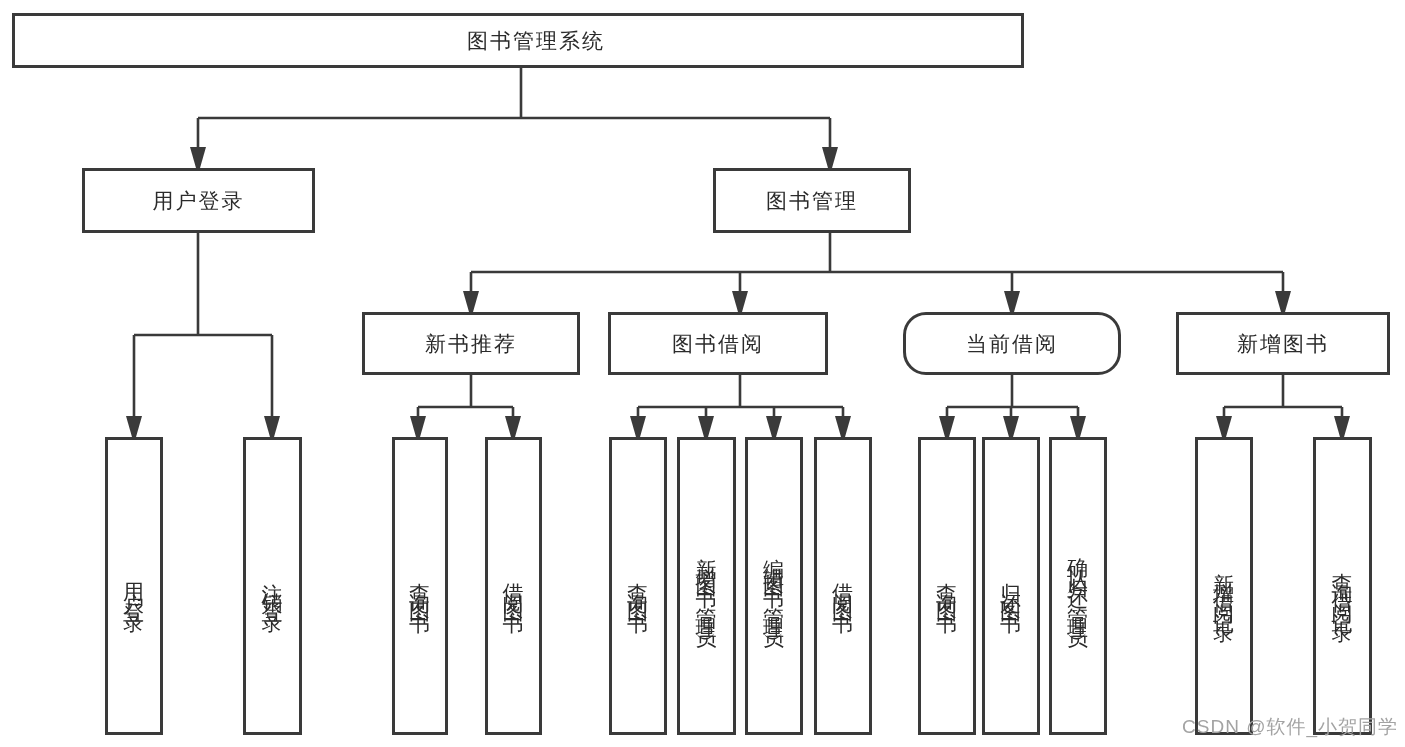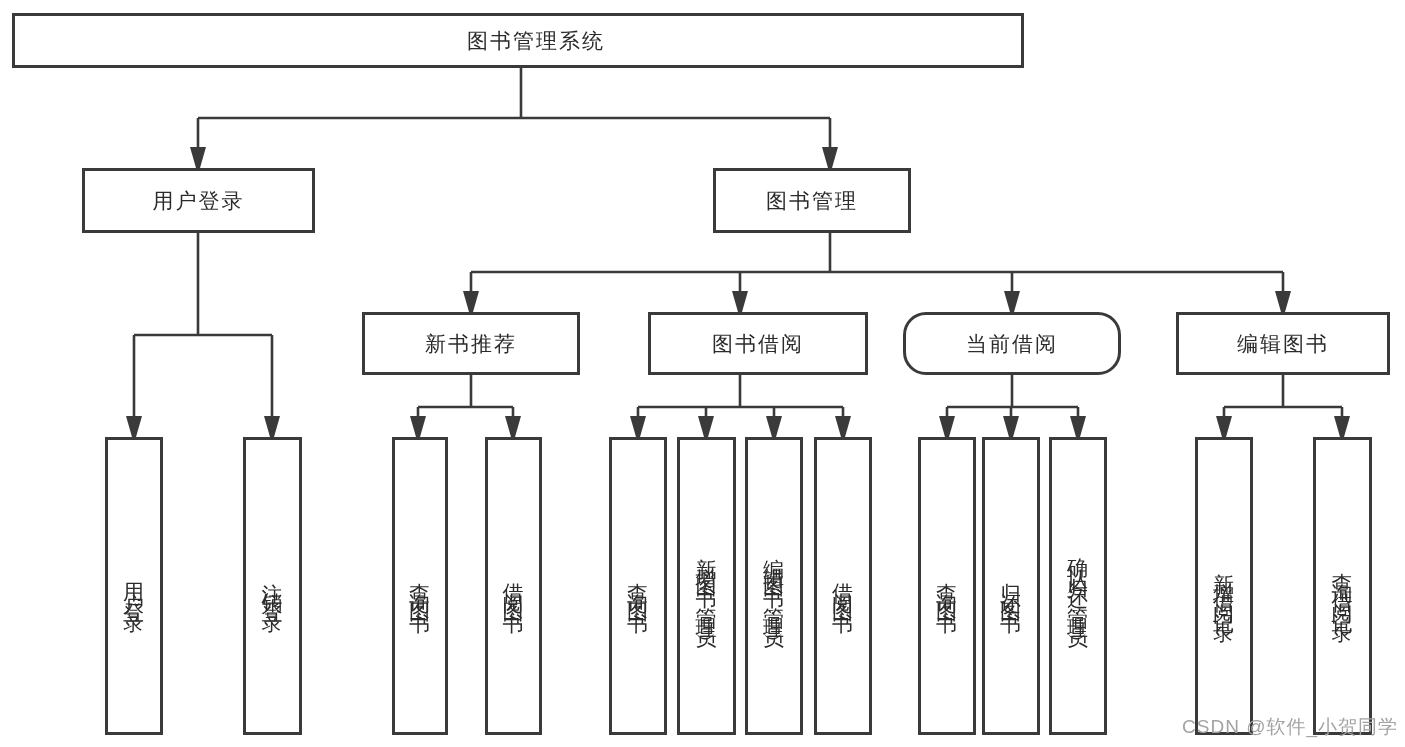--- a/index.html
+++ b/index.html
@@ -92,23 +92,23 @@
       <polygon points="1334,416 1350,416 1344,437 1340,437"></polygon>
     </g>
   </svg>
 
   <div class="node" style="left:12px;top:13px;width:1012px;height:55px;padding-left:36px;">图书管理系统</div>
 
   <div class="node" style="left:82px;top:168px;width:233px;height:65px;">用户登录</div>
   <div class="node" style="left:713px;top:168px;width:198px;height:65px;">图书管理</div>
 
   <div class="node" style="left:362px;top:312px;width:218px;height:63px;">新书推荐</div>
-  <div class="node" style="left:648px;top:312px;width:220px;height:63px;">图书借阅</div>
+  <div class="node" style="left:608px;top:312px;width:220px;height:63px;">图书借阅</div>
   <div class="node" style="left:903px;top:312px;width:218px;height:63px;border-radius:23px;">当前借阅</div>
-  <div class="node" style="left:1176px;top:312px;width:214px;height:63px;">编辑图书</div>
+  <div class="node" style="left:1176px;top:312px;width:214px;height:63px;">新增图书</div>
 
   <div class="node leaf" style="left:105px;top:437px;width:58px;height:298px;">用户登录</div>
   <div class="node leaf" style="left:243px;top:437px;width:59px;height:298px;">注销登录</div>
 
   <div class="node leaf" style="left:392px;top:437px;width:56px;height:298px;">查询图书</div>
   <div class="node leaf" style="left:485px;top:437px;width:57px;height:298px;">借阅图书</div>
 
   <div class="node leaf" style="left:609px;top:437px;width:58px;height:298px;">查询图书</div>
   <div class="node leaf" style="left:677px;top:437px;width:59px;height:298px;">新增图书（管理员）</div>
   <div class="node leaf" style="left:745px;top:437px;width:58px;height:298px;">编辑图书（管理员）</div>

